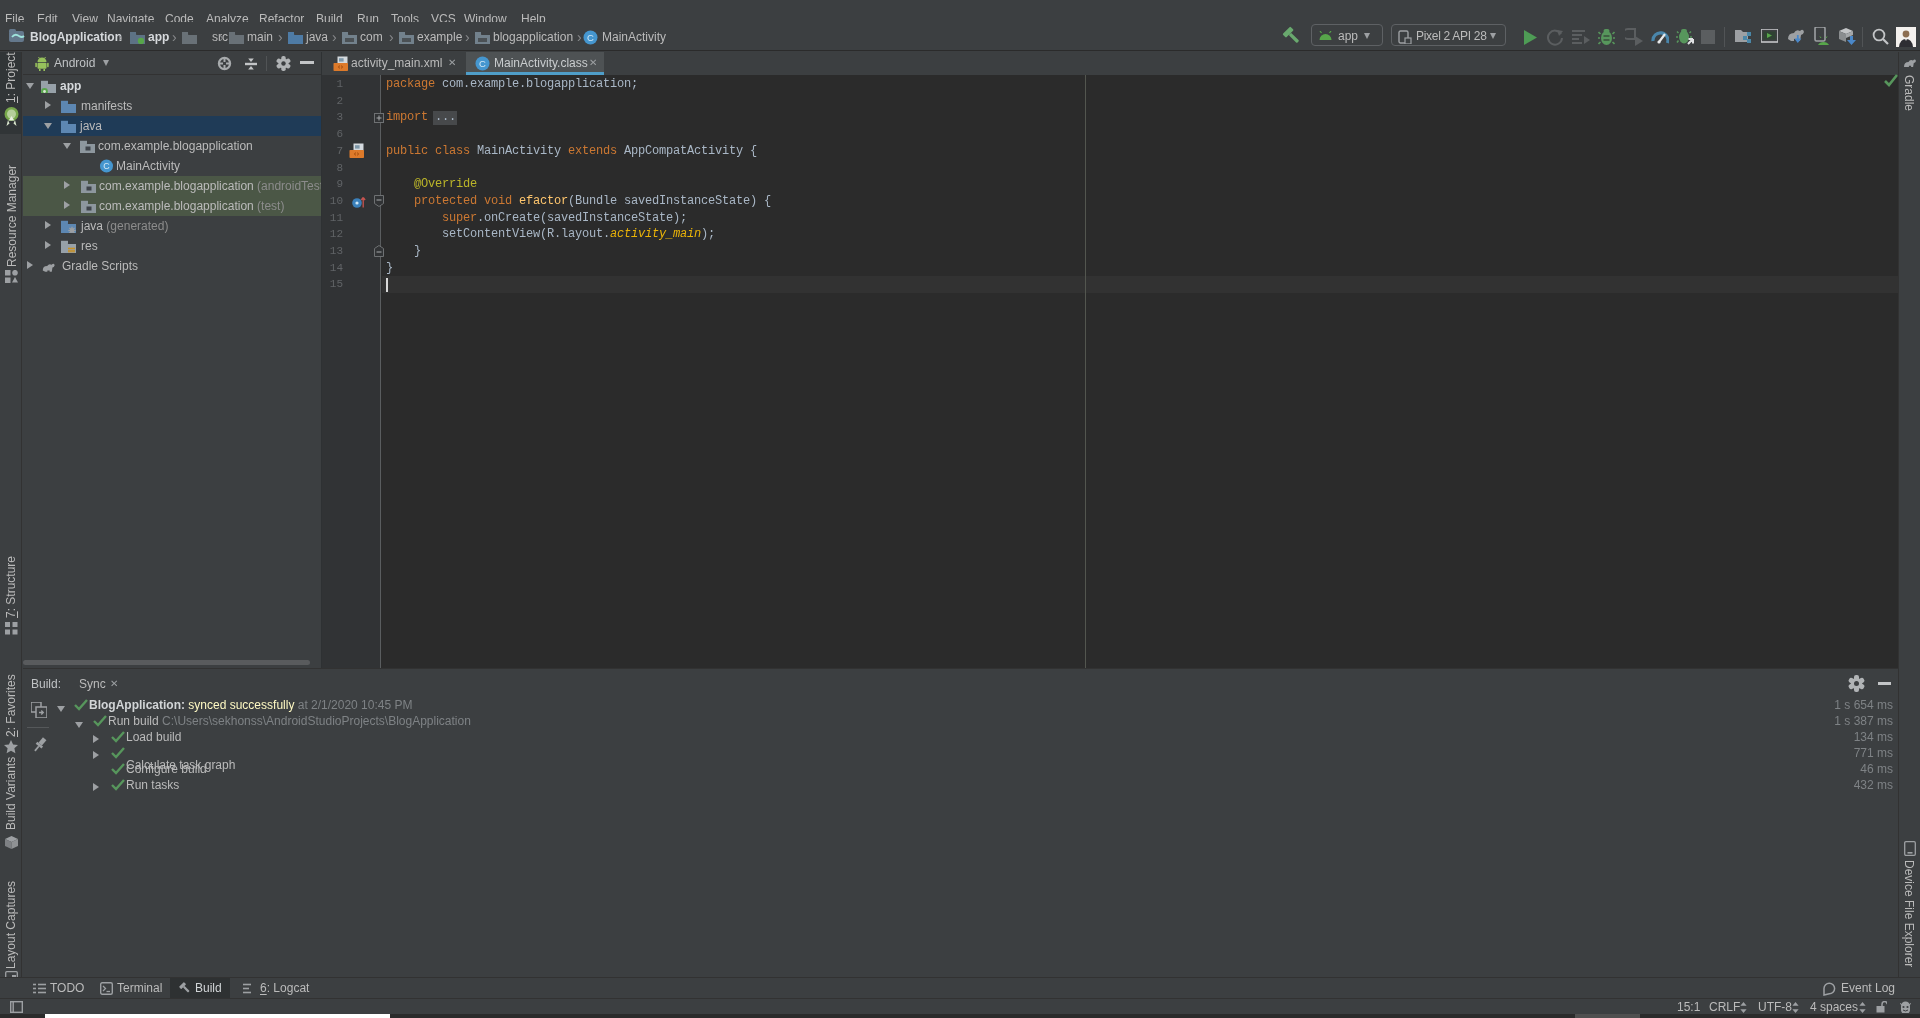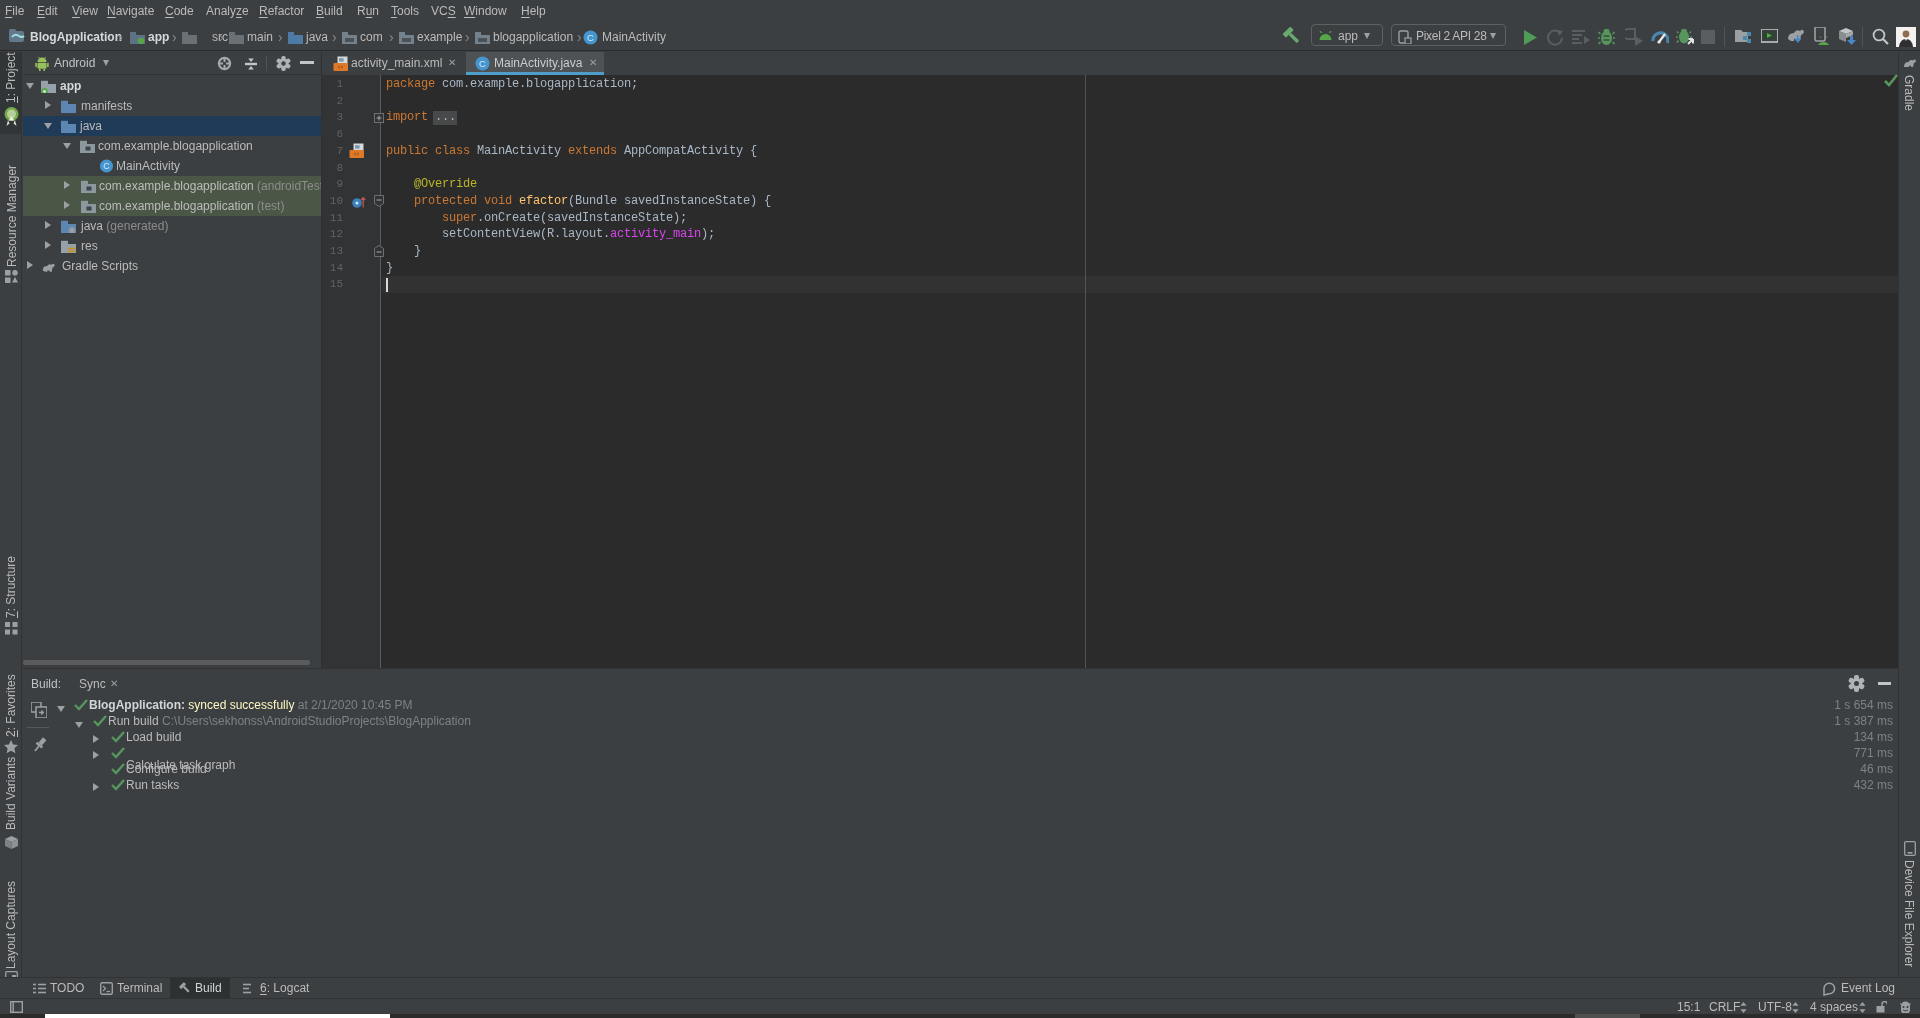--- a/index.html
+++ b/index.html
@@ -2,21 +2,21 @@
 <html><head>
 <meta charset="utf-8">
 <style>
 * { margin:0; padding:0; box-sizing:border-box; }
 html,body { width:1920px; height:1018px; overflow:hidden; background:#3c3f41;
   font-family:"Liberation Sans", sans-serif; font-size:12px; color:#bbbbbb; }
 .abs { position:absolute; }
 #root { position:relative; width:1920px; height:1018px; }
 
 #menubar { position:absolute; left:0; top:0; width:1920px; height:22px; background:#3c3f41; }
-#menubar span.mi { position:absolute; top:4px; }
+#menubar span.mi { position:absolute; top:12px; }
 u { text-decoration-thickness:1px; text-underline-offset:2px; }
 
 #navbar { position:absolute; left:0; top:22px; width:1920px; height:29px; background:#3c3f41; border-bottom:1px solid #2b2b2b; }
 .crumb { position:absolute; top:8px; white-space:nowrap; }
 .sep { color:#87898b; font-size:14px; top:7px; }
 .combo { position:absolute; top:2px; height:22px; border:1px solid #5e6164; border-radius:4px; }
 
 #lstripe { position:absolute; left:0; top:52px; width:22px; height:945px; background:#3c3f41; border-right:1px solid #323232; }
 .vtextL { position:absolute; transform:rotate(-90deg); transform-origin:0 0; white-space:nowrap; font-size:12px; color:#bbbbbb; }
 .vtextR { position:absolute; transform:rotate(90deg); transform-origin:0 0; white-space:nowrap; font-size:12px; color:#bbbbbb; }
@@ -35,21 +35,21 @@
 #editor { position:absolute; left:322px; top:52px; width:1576px; height:616px; background:#2b2b2b; }
 #tabbar { position:absolute; left:0; top:0; width:1576px; height:23px; background:#3c3f41; }
 #gutter { position:absolute; left:0; top:23px; width:59px; height:593px; background:#313335; border-right:1px solid #5a5d5f; }
 .lnums { position:absolute; left:0; top:24px; width:21px; text-align:right;
   font-family:"Liberation Mono", monospace; font-size:11px; line-height:16.71px; color:#606366; }
 #code { position:absolute; left:64px; top:24px; font-family:"Liberation Mono", monospace;
   font-size:12px; letter-spacing:-0.2px; line-height:16.71px; white-space:pre; color:#a9b7c6; }
 .kw { color:#cc7832; }
 .ann { color:#bbb529; }
 .mth { color:#ffc66d; }
-.fld { color:#d946ef; }
+.fld { color:#eab308; font-style:italic; }
 
 #bpanel { position:absolute; left:23px; top:668px; width:1875px; height:309px; background:#3c3f41; border-top:1px solid #323232; }
 .btrow { position:absolute; white-space:nowrap; height:16px; line-height:16px; }
 .chk { position:absolute; width:14px; height:12px; }
 
 #toolbar-bottom { position:absolute; left:0; top:977px; width:1920px; height:20px; background:#3c3f41; border-top:1px solid #323232; }
 #statusbar { position:absolute; left:0; top:998px; width:1920px; height:16px; background:#3c3f41; border-top:1px solid #323232; }
 #understrip { position:absolute; left:0; top:1014px; width:1920px; height:4px; background:#2b2b2b; }
 .bbtn { position:absolute; top:2px; height:17px; line-height:17px; white-space:nowrap; }
 </style>
@@ -514,21 +514,21 @@
           <rect x="0.5" y="7" width="14.5" height="8" rx="0.8" fill="#dd7a2a"></rect>
           <path d="M4.8 11 l2 -1.9 v1.3 l-1.1 0.6 1.1 0.6 v1.3 z M10.2 11 l-2 -1.9 v1.3 l1.1 0.6 -1.1 0.6 v1.3 z" fill="#a6500f"></path>
         </svg>
       <span class="abs" style="left:29px;top:4px">activity_main.xml</span>
       <span class="abs" style="left:126px;top:5px;color:#9da0a3;font-size:10px">✕</span>
       <div class="abs" style="left:144px;top:0;width:138px;height:23px;background:#4e5254">
         <svg class="abs" style="left:9px;top:4px" width="15" height="15" viewBox="0 0 15 15">
             <circle cx="7.5" cy="7.5" r="7" fill="#4596cf"></circle>
             <text x="7.5" y="11" font-size="9.5" fill="#d3e8f5" text-anchor="middle" font-family="Liberation Sans">C</text>
           </svg>
-        <span class="abs" style="left:28px;top:4px;color:#c9ccce">MainActivity.java</span>
+        <span class="abs" style="left:28px;top:4px;color:#c9ccce">MainActivity.class</span>
         <span class="abs" style="left:123px;top:5px;color:#9da0a3;font-size:10px">✕</span>
       </div>
       <div class="abs" style="left:144px;top:20px;width:138px;height:3px;background:#4f9ec9"></div>
     </div>
 
     <svg class="abs" style="left:1562px;top:22px" width="14" height="13" viewBox="0 0 14 13">
         <path d="M1 7 L5 11 L13 1" stroke="#57965c" stroke-width="2.6" fill="none"></path>
       </svg>
   </div>
   <div id="rstripe"></div>

